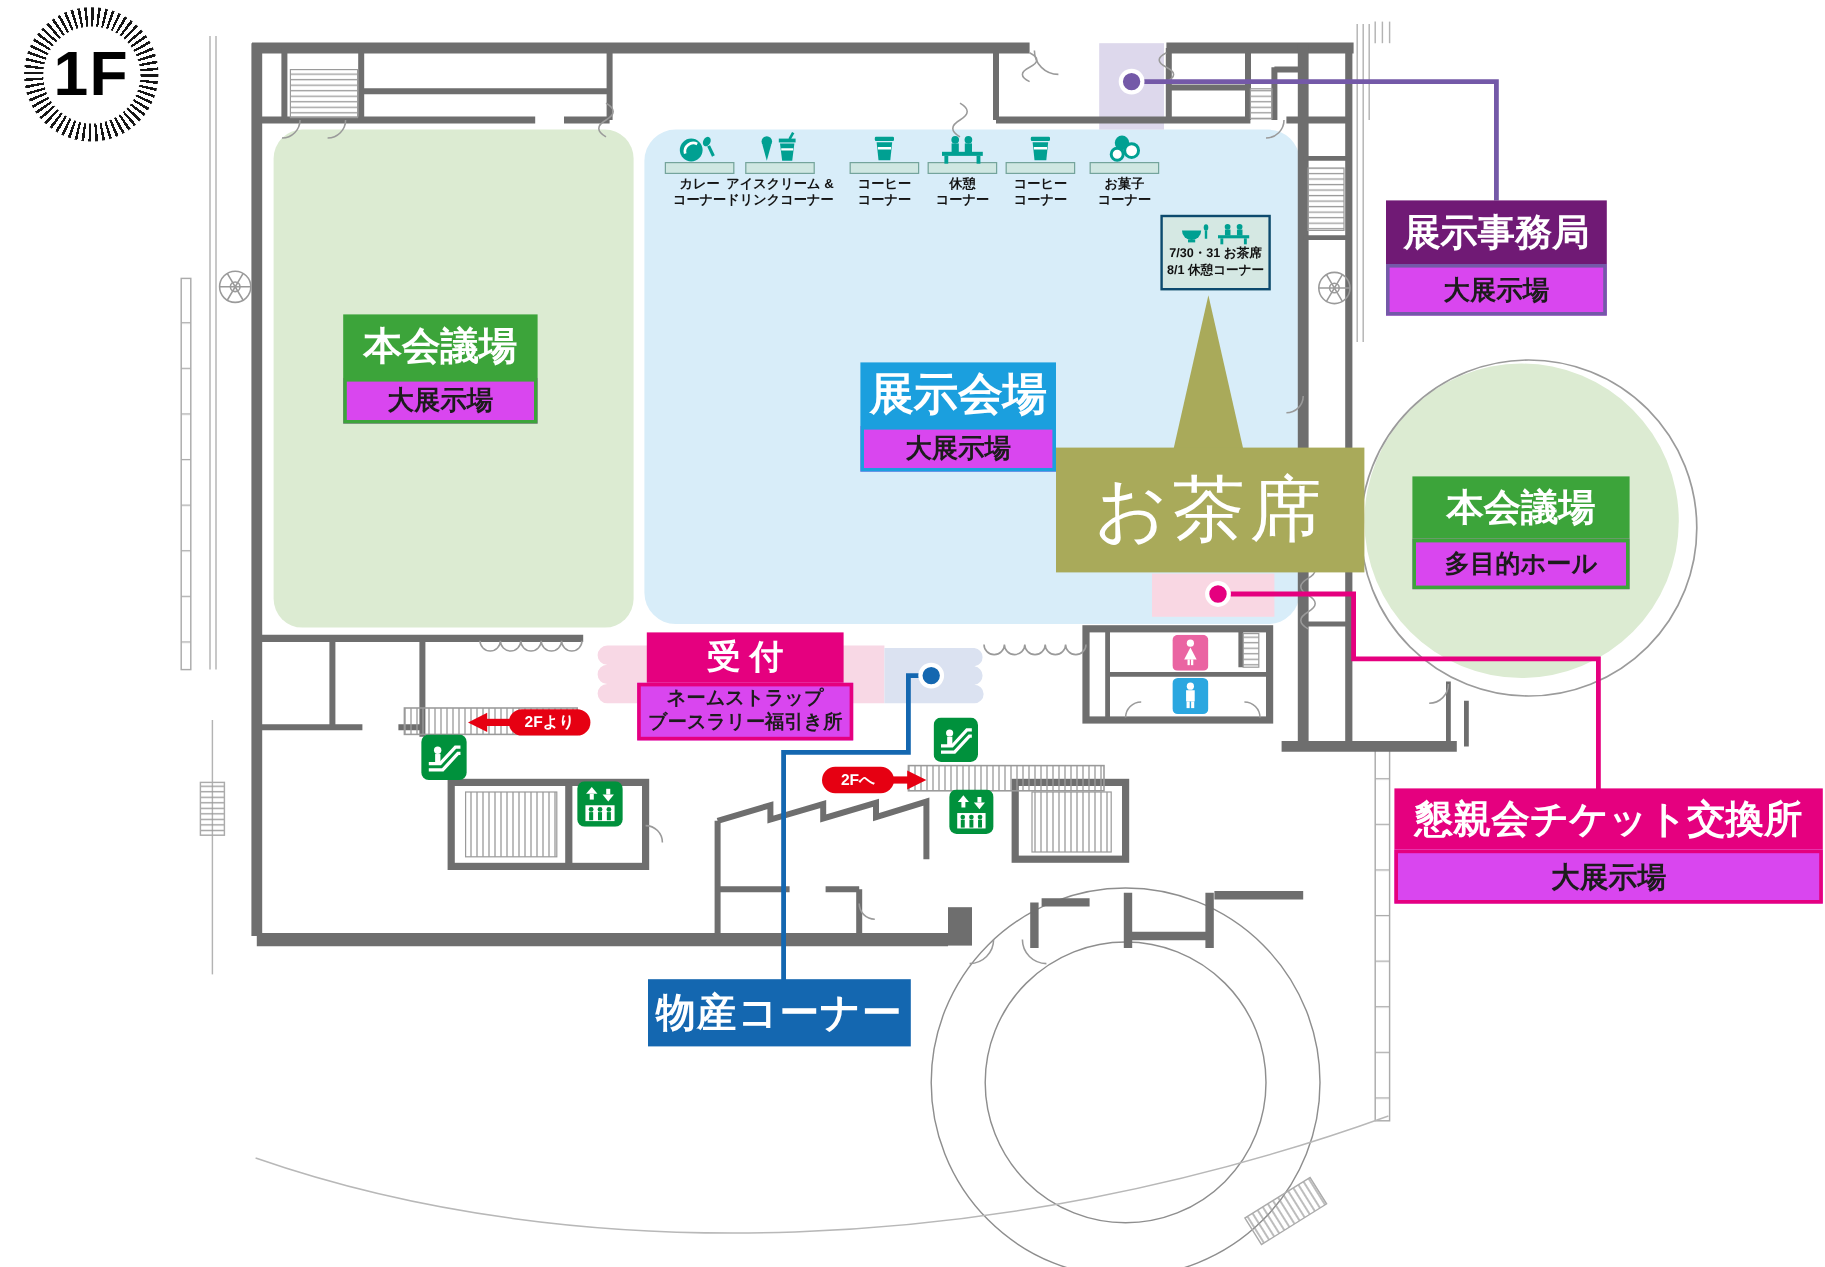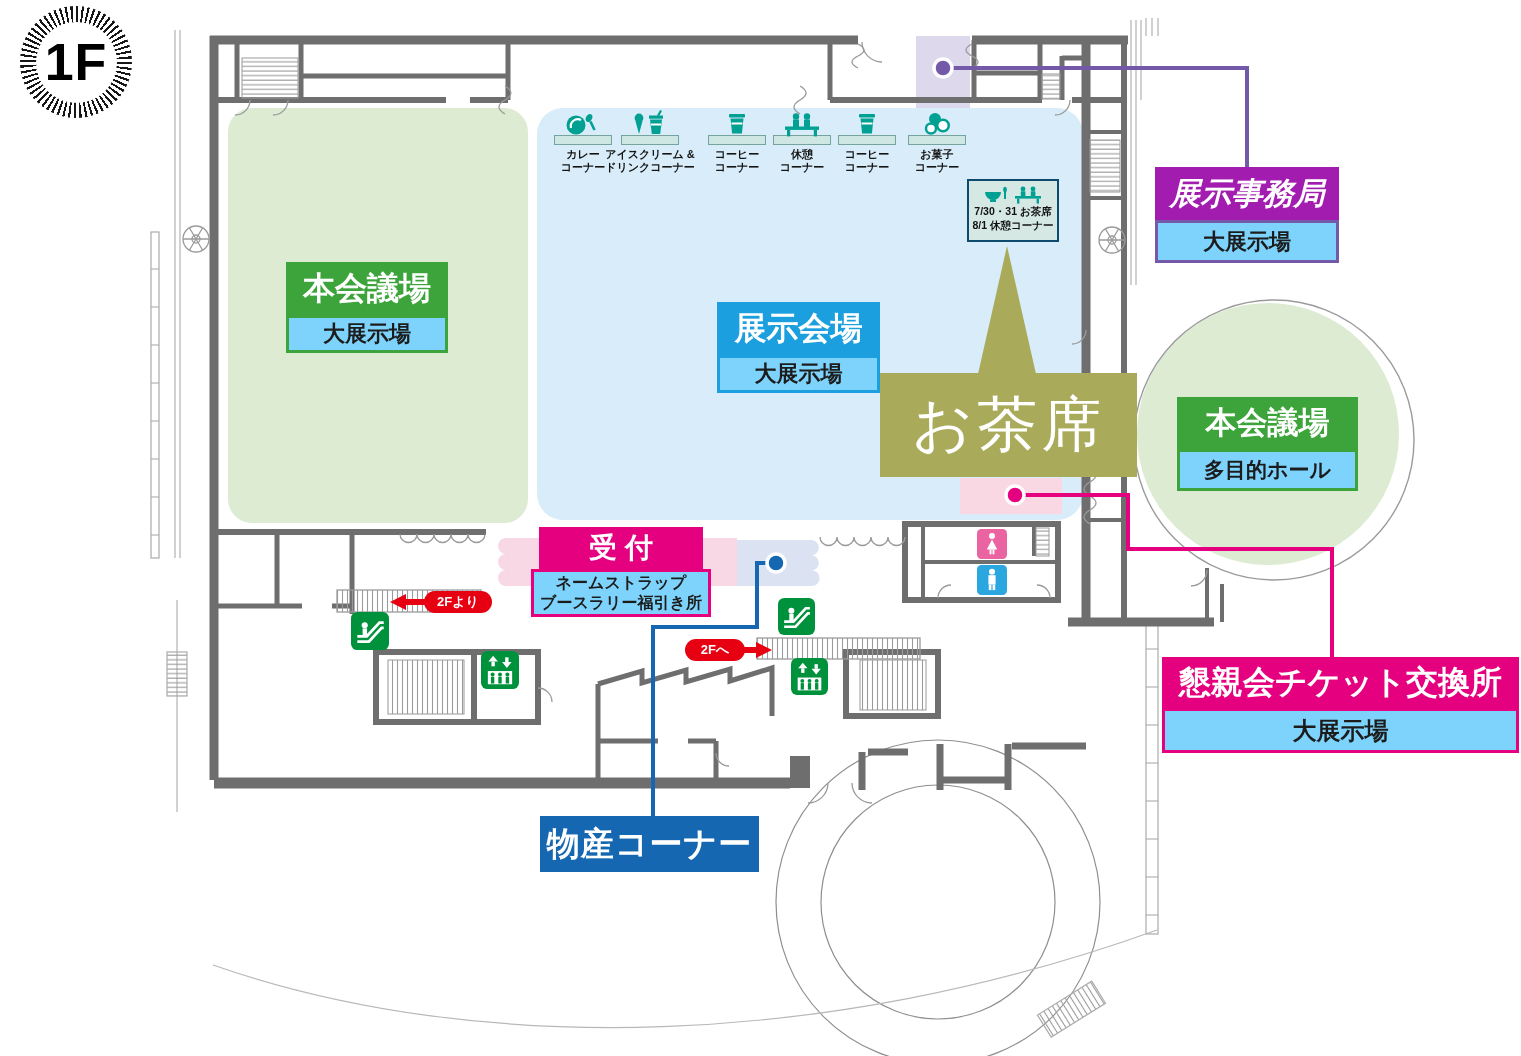--- a/index.html
+++ b/index.html
@@ -8,25 +8,25 @@
   svg.plan{position:absolute;left:0;top:0;}
   
   .badge{position:absolute;left:20px;top:6px;width:112px;height:112px;border-radius:50%;
     background:repeating-conic-gradient(#161616 0deg 2.4deg, rgba(0,0,0,0) 2.4deg 6deg);
     display:flex;align-items:center;justify-content:center;}
   .badge-core{width:81px;height:81px;background:#fff;border-radius:50%;display:flex;
     align-items:center;justify-content:center;font-size:52px;font-weight:bold;color:#000;letter-spacing:1px;}
   
   .co{position:absolute;box-sizing:border-box;}
   .co-head{box-sizing:border-box;color:#fff;font-weight:bold;display:flex;align-items:center;justify-content:center;}
-  .co-sub{box-sizing:border-box;background:#7dd3fc;color:#1c1c1c;font-weight:bold;display:flex;
+  .co-sub{box-sizing:border-box;background:#d946ef;color:#1c1c1c;font-weight:bold;display:flex;
     flex-direction:column;align-items:center;justify-content:center;text-align:right;}
   .g-bg{background:#3ca43a;} .g-bd{border:3px solid #3ca43a;}
   .b-bg{background:#1b9fde;} .b-bd{border:3px solid #1b9fde;}
-  .p-bg{background:#a21caf;font-style:italic;} .p-bd{border:3px solid #7459a8;}
+  .p-bg{background:#701a75;} .p-bd{border:3px solid #7459a8;}
   .m-bg{background:#e5007f;} .m-bd{border:3px solid #e5007f;}
   
   .tea-big{position:absolute;background:#a9aa5a;color:#fff;display:flex;align-items:center;
     justify-content:center;font-size:60px;letter-spacing:4px;font-weight:normal;}
   .prod{position:absolute;background:#1467b0;color:#fff;display:flex;align-items:center;
     justify-content:center;font-size:33px;font-weight:bold;letter-spacing:1px;font-family:Liberation Serif, serif;}
   
   .pill{position:absolute;background:#e60012;color:#fff;font-weight:bold;font-size:13px;
     border-radius:12px;display:flex;align-items:center;justify-content:center;box-sizing:border-box;}
   
@@ -288,21 +288,21 @@
   <div class="ln">7/30・31 お茶席</div>
   <div class="ln">8/1 休憩コーナー</div>
 </div>
 
 <div class="co" style="left:286px;top:262px;width:162px;">
   <div class="co-head g-bg" style="height:53px;font-size:32px;">本会議場</div>
   <div class="co-sub g-bd" style="height:38px;font-size:22px;">大展示場</div>
 </div>
 
 <div class="co" style="left:717px;top:302px;width:163px;">
-  <div class="co-head b-bg" style="height:53px;font-size:32px;">展示会場</div>
+  <div class="co-head b-bg" style="height:53px;font-size:37px;">展示会場</div>
   <div class="co-sub b-bd" style="height:38px;font-size:22px;">大展示場</div>
 </div>
 
 <div class="co" style="left:1155px;top:167px;width:184px;">
   <div class="co-head p-bg" style="height:53px;font-size:31px;">展示事務局</div>
   <div class="co-sub p-bd" style="height:43px;font-size:22px;">大展示場</div>
 </div>
 
 <div class="co" style="left:1177px;top:397px;width:181px;">
   <div class="co-head g-bg" style="height:52px;font-size:31px;">本会議場</div>

